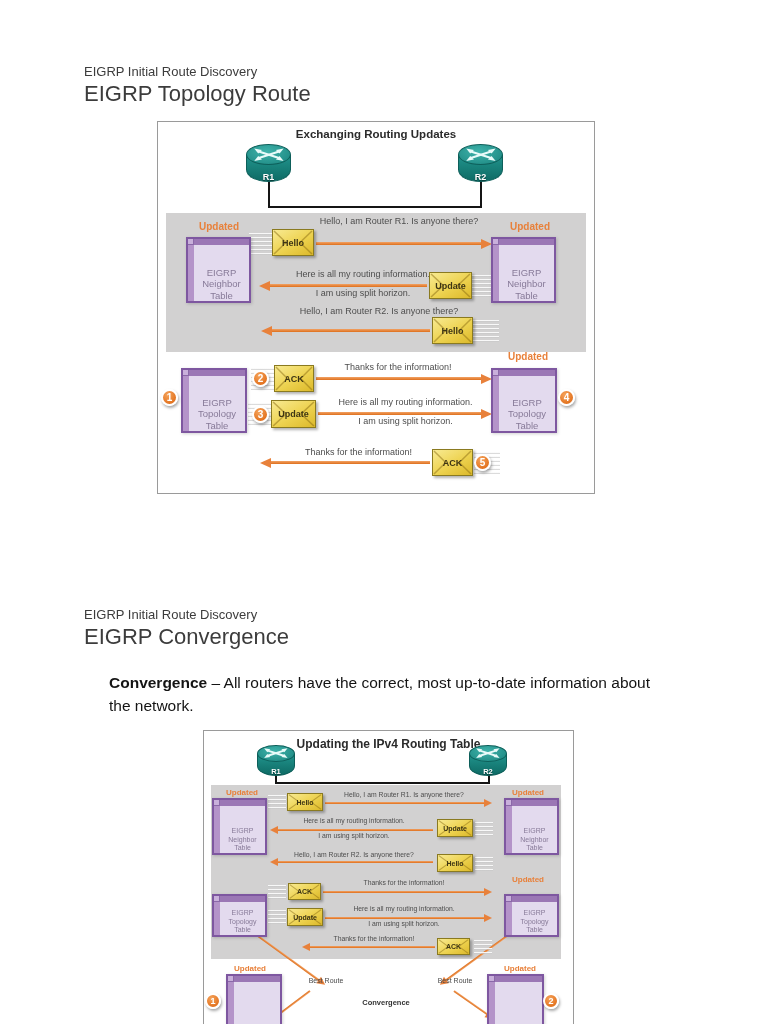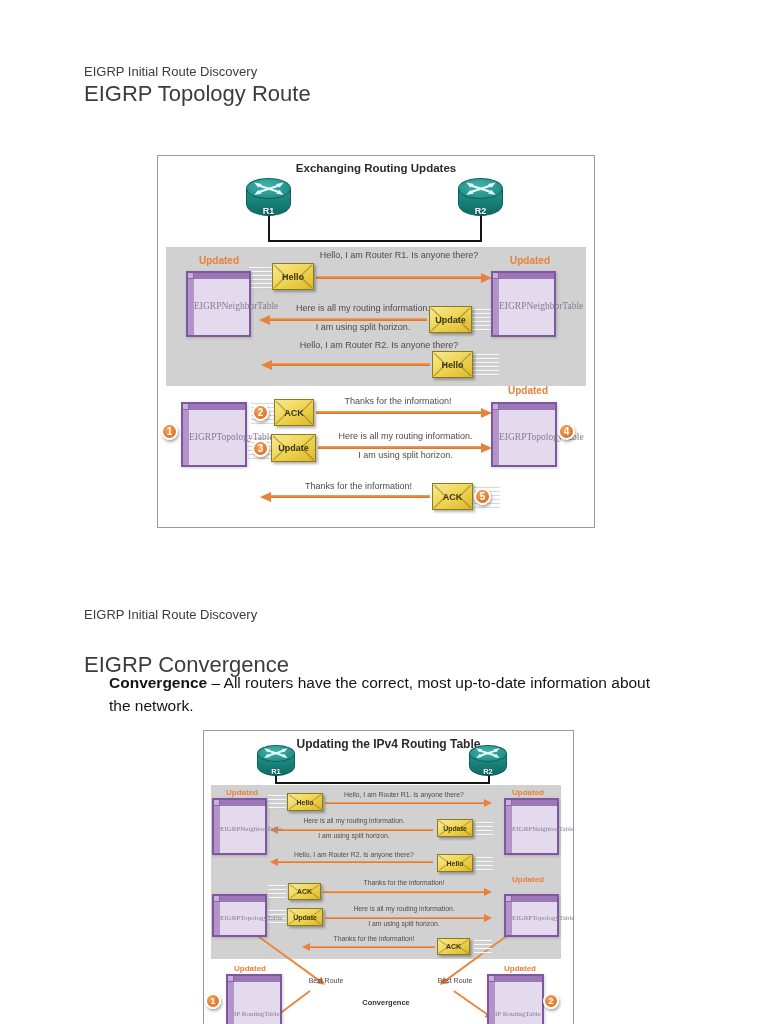--- a/index.html
+++ b/index.html
@@ -2,25 +2,25 @@
 <html style="--orange: #E8813B;"><head>
 <meta charset="utf-8">
 <style>
   :root{ --orange:#E8813B; }
   html,body{margin:0;padding:0;}
   body{width:768px;height:1024px;background:#ffffff;overflow:hidden;position:relative;
        font-family:"Liberation Sans",sans-serif;}
   .kicker{position:absolute;left:84px;top:64px;font-size:13px;color:#3c3c3c;}
   .h-title{position:absolute;left:84px;top:81px;font-size:22px;font-weight:400;color:#3c3c3c;margin:0;}
   .kicker2{top:607px;}
-  .h-title2{top:652px;}
+  .h-title2{top:624px;}
   .bodytext{position:absolute;left:109px;top:671px;width:556px;font-size:15.5px;line-height:23px;color:#141414;margin:0;}
 
   .figure{position:absolute;border:1px solid #9a9a9a;background:#fff;}
-  #d1{left:157px;top:121px;width:436px;height:371px;margin-top:34px;}
+  #d1{left:157px;top:121px;width:436px;height:371px;}
   #d2{left:203px;top:730px;width:369px;height:330px;}
   .figure div{position:absolute;box-sizing:border-box;}
 
   .fig-title{text-align:center;font-weight:bold;color:#2b2b2b;}
   .f1 .fig-title{font-size:11.5px;}
   .f2 .fig-title{font-size:12px;}
 
   .band{background:#D2D1D1;}
   .link{background:#151515;}
 
@@ -42,22 +42,22 @@
   .f2 .arr.l::before{border-right-width:8px;border-top-width:4px;border-bottom-width:4px;left:-7px;}
 
   .step{border-radius:50%;background:radial-gradient(circle at 38% 30%,#F5A35B 0%,#E2711D 75%);
     border:2px solid #fff;box-shadow:1px 2px 3px rgba(0,0,0,.35);color:#fff;font-weight:bold;
     display:flex;align-items:center;justify-content:center;z-index:6;}
 
   .tbl{border:2px solid #7E57A0;background:#E3DAEE;box-shadow:1px 1px 3px rgba(0,0,0,.18);z-index:3;}
   .tbl-top{top:0;left:0;right:0;height:6px;background:#9B77B5;}
   .tbl-corner{top:0;left:0;width:6px;height:6px;background:#C9B0DB;border-right:1px solid #8a68a8;border-bottom:1px solid #8a68a8;}
   .tbl-left{top:6px;left:0;width:6px;bottom:0;background:#B493C9;}
-  .tbl-body{left:6px;top:6px;right:0;bottom:0;display:flex;flex-direction:row;align-items:center;justify-content:flex-start;
-    color:#877A98;text-align:center;font-family:Liberation Serif, serif;}
+  .tbl-body{left:6px;top:6px;right:0;bottom:0;display:flex;flex-direction:column;align-items:center;justify-content:flex-end;
+    color:#877A98;text-align:center;}
   .figure .tbl-line{position:static;}
   .f1 .tbl-body{font-size:9.5px;line-height:11.5px;}
   .f2 .tbl-body{font-size:7px;line-height:8.6px;}
 
   .packet{background:linear-gradient(150deg,#F8EA92 0%,#EDD24F 55%,#DCB92B 100%);
     border:1px solid #8a7a20;display:flex;align-items:center;justify-content:center;
     font-weight:bold;color:#3d3514;box-shadow:1.5px 1.5px 2.5px rgba(0,0,0,.3);z-index:4;}
   .f1 .packet{font-size:9px;}
   .f2 .packet{font-size:7px;}
   .packet .flap{position:absolute;left:0;top:0;width:100%;height:100%;}

